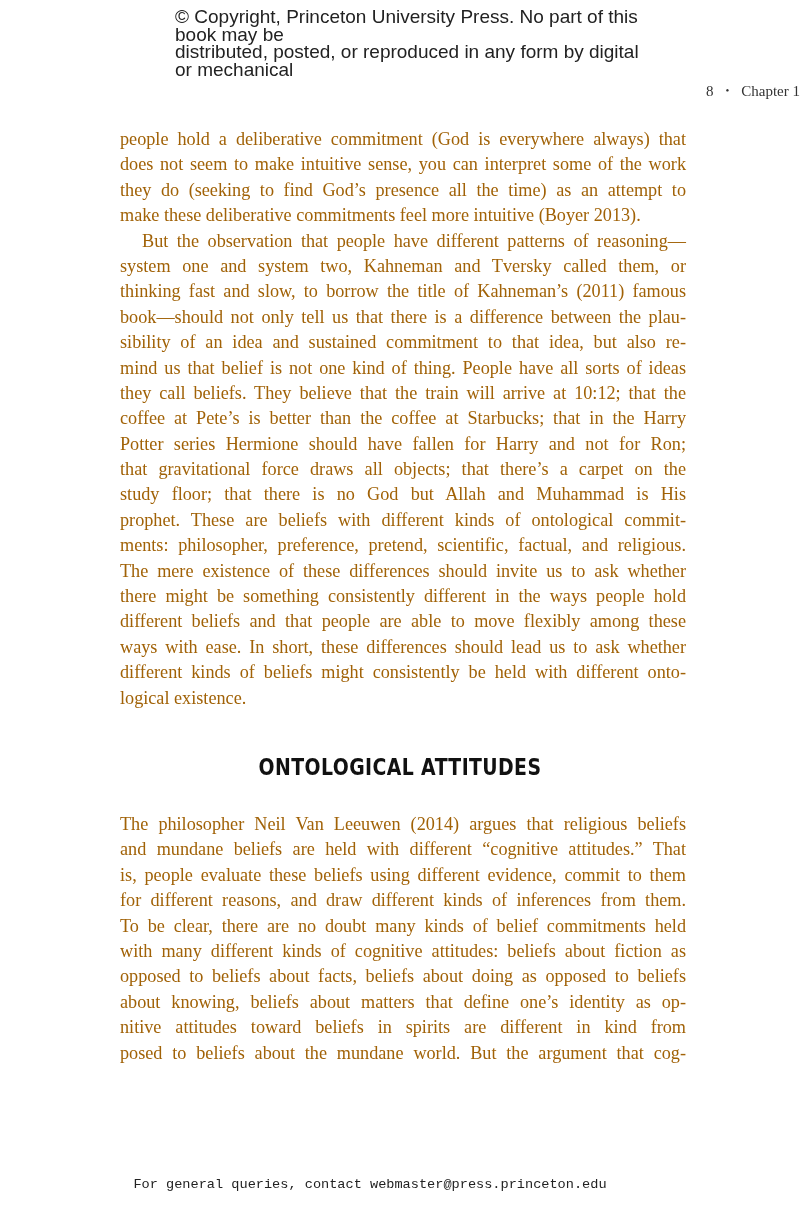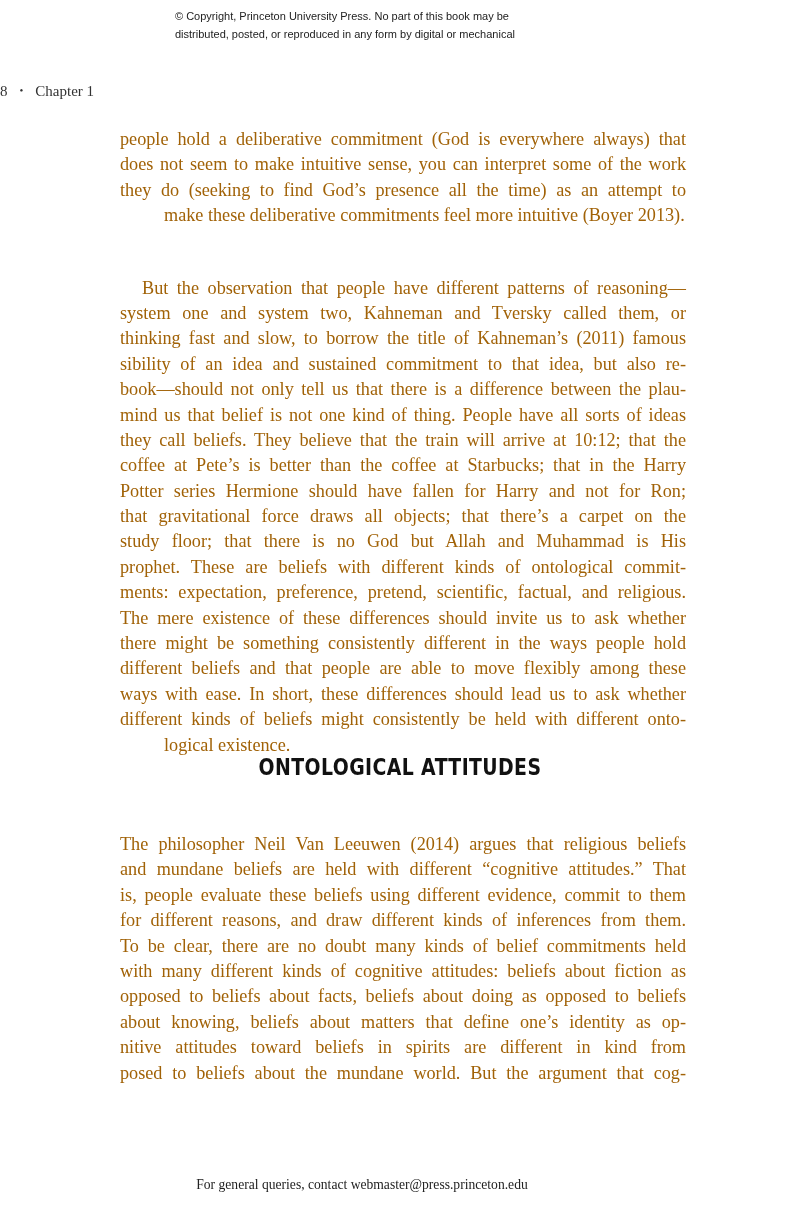--- a/index.html
+++ b/index.html
@@ -13,30 +13,30 @@
       position: relative;
       overflow: hidden;
       color: #1a1a1a;
     }
     .copyright {
       position: absolute;
       left: 175px;
       top: 8px;
       width: 470px;
       font-family: "Liberation Sans", sans-serif;
-      font-size: 11px;
+      font-size: 19px;
       line-height: 17.5px;
       color: #222;
     }
     .running-head {
       position: absolute;
       top: 83px;
       left: 0;
       width: 800px;
-      text-align: left;
+      text-align: right;
       font-family: "Liberation Serif", serif;
       font-size: 15px;
       color: #333;
     }
     .running-head .sep {
       display: inline-block;
       margin: 0 12px;
       font-size: 11px;
       vertical-align: 2px;
     }
@@ -51,49 +51,47 @@
     }
     .body-text .line {
       display: block;
       white-space: nowrap;
       text-align: justify;
       text-align-last: justify;
       height: 25.4px;
     }
     .body-text .line.last {
       text-align-last: left;
-      margin-left: 44px;
     }
     .body-text .line.indent {
       padding-left: 22px;
-      margin-top: 47px;
     }
     #block1 { top: 127px; }
-    #block2 { top: 812px; margin-top: 20px; }
+    #block2 { top: 812px; }
     .section-heading {
       position: absolute;
       top: 754px;
       left: 0;
       width: 800px;
       text-align: center;
       font-family: "DejaVu Sans", sans-serif;
       font-weight: bold;
       font-size: 23px;
       letter-spacing: 0.5px;
       transform: scaleX(0.82);
       transform-origin: center;
       color: #111;
     }
     .footer {
       position: absolute;
       top: 1177px;
-      left: 0;
+      left: 8px;
       width: 724px;
       text-align: center;
-      font-family: Liberation Serif, serif;
+      font-family: Liberation Mono, monospace;
       font-size: 13.6px;
       color: #222;
     }
   </style>
 </head>
 <body>
 
 <div class="copyright">
   <div>© Copyright, Princeton University Press. No part of this book may be</div>
   <div>distributed, posted, or reproduced in any form by digital or mechanical</div>
@@ -107,30 +105,30 @@
   <div>
     <span class="line">people hold a deliberative commitment (God is everywhere always) that</span>
     <span class="line">does not seem to make intuitive sense, you can interpret some of the work</span>
     <span class="line">they do (seeking to find God’s presence all the time) as an attempt to</span>
     <span class="line last">make these deliberative commitments feel more intuitive (Boyer 2013).</span>
   </div>
   <div>
     <span class="line indent">But the observation that people have different patterns of reasoning—</span>
     <span class="line">system one and system two, Kahneman and Tversky called them, or</span>
     <span class="line">thinking fast and slow, to borrow the title of Kahneman’s (2011) famous</span>
+    <span class="line">book—should not only tell us that there is a difference between the plau-</span>
     <span class="line">sibility of an idea and sustained commitment to that idea, but also re-</span>
-    <span class="line">book—should not only tell us that there is a difference between the plau-</span>
     <span class="line">mind us that belief is not one kind of thing. People have all sorts of ideas</span>
     <span class="line">they call beliefs. They believe that the train will arrive at 10:12; that the</span>
     <span class="line">coffee at Pete’s is better than the coffee at Starbucks; that in the Harry</span>
     <span class="line">Potter series Hermione should have fallen for Harry and not for Ron;</span>
     <span class="line">that gravitational force draws all objects; that there’s a carpet on the</span>
     <span class="line">study floor; that there is no God but Allah and Muhammad is His</span>
     <span class="line">prophet. These are beliefs with different kinds of ontological commit-</span>
-    <span class="line">ments: expectation, preference, pretend, scientific, factual, and religious.</span>
+    <span class="line">ments: philosopher, preference, pretend, scientific, factual, and religious.</span>
     <span class="line">The mere existence of these differences should invite us to ask whether</span>
     <span class="line">there might be something consistently different in the ways people hold</span>
     <span class="line">different beliefs and that people are able to move flexibly among these</span>
     <span class="line">ways with ease. In short, these differences should lead us to ask whether</span>
     <span class="line">different kinds of beliefs might consistently be held with different onto-</span>
     <span class="line last">logical existence.</span>
   </div>
 </div>
 
 <div class="section-heading">ONTOLOGICAL ATTITUDES</div>

